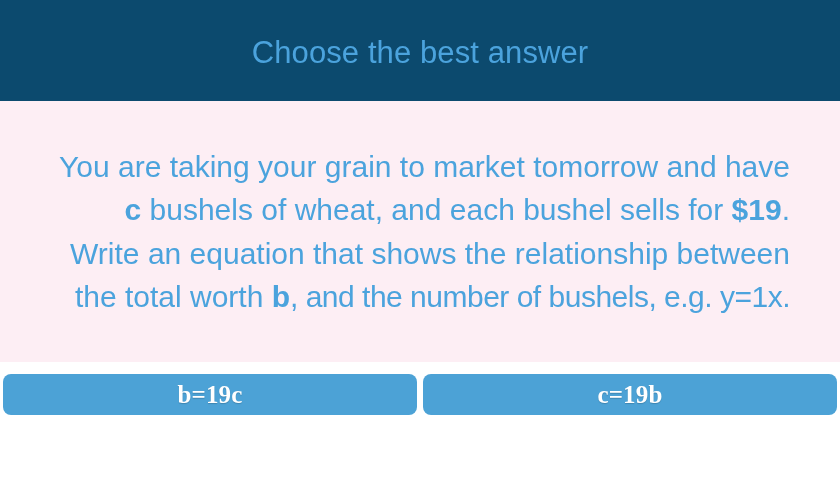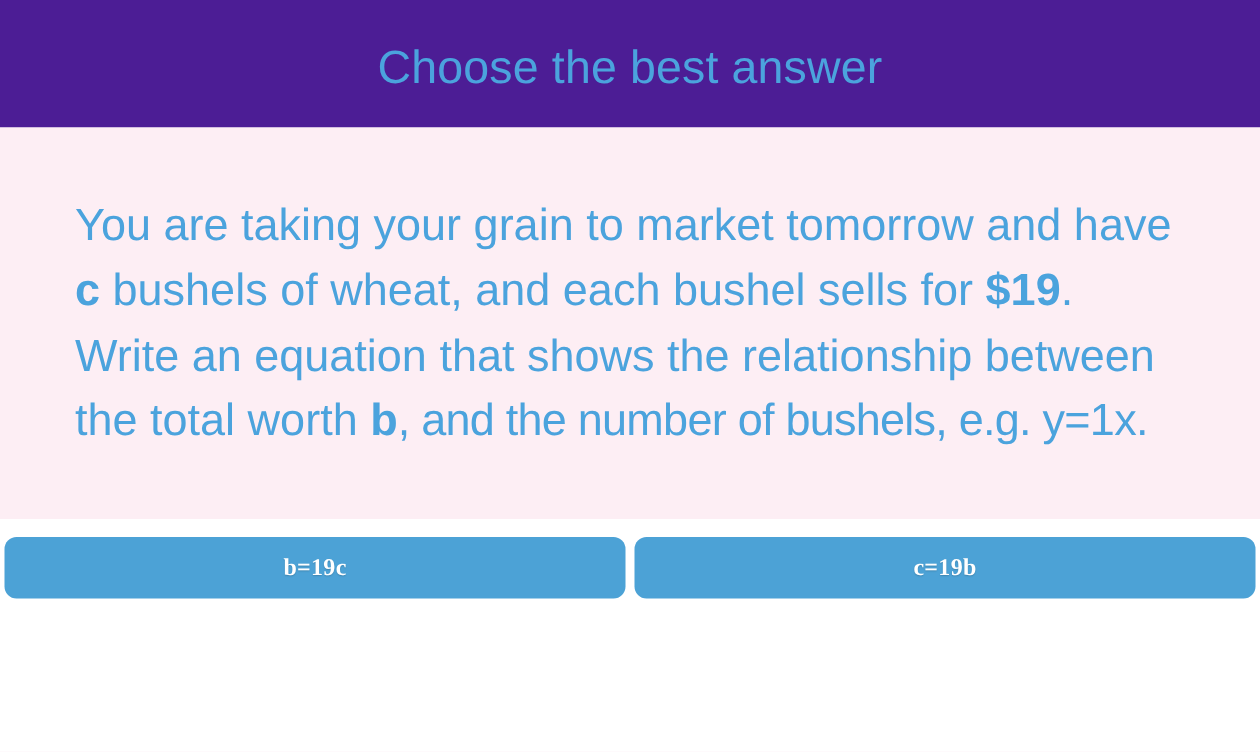--- a/index.html
+++ b/index.html
@@ -17,22 +17,22 @@
     width: 840px;
     height: 501px;
     position: relative;
     background: #ffffff;
     display: flex;
     flex-direction: column;
   }
 
   
   .header {
-    height: 85px;
-    background: #4c1d95;
+    height: 101px;
+    background: #0c4a6e;
     display: flex;
     align-items: center;
     justify-content: center;
   }
   .header-title {
     color: #4ba3dd;
     font-family: "Liberation Sans", sans-serif;
     font-size: 31px;
     font-weight: 400;
     letter-spacing: 0.1px;
@@ -50,21 +50,21 @@
     justify-content: center;
     padding: 0 34px;
     box-sizing: border-box;
   }
   .question-text {
     color: #4ba3dd;
     font-family: "Liberation Sans", sans-serif;
     font-size: 30px;
     font-weight: 400;
     line-height: 43.5px;
-    text-align: left;
+    text-align: right;
     max-width: 740px;
   }
   .question-text b {
     font-weight: 700;
   }
   .eq {
     font-weight: 400;
     letter-spacing: -0.5px;
   }
 
@@ -81,21 +81,21 @@
   }
   .answer-btn {
     width: 414px;
     height: 41px;
     box-sizing: border-box;
     background: #4ca2d6;
     border: none;
     border-radius: 8px;
     color: #ffffff;
     font-family: "Liberation Serif", serif;
-    font-size: 16px;
+    font-size: 25px;
     font-weight: 700;
     letter-spacing: 0.2px;
     display: flex;
     align-items: center;
     justify-content: center;
     cursor: pointer;
     padding: 0;
     text-shadow: 0 1px 1px rgba(0,0,0,0.18);
   }
 </style>

